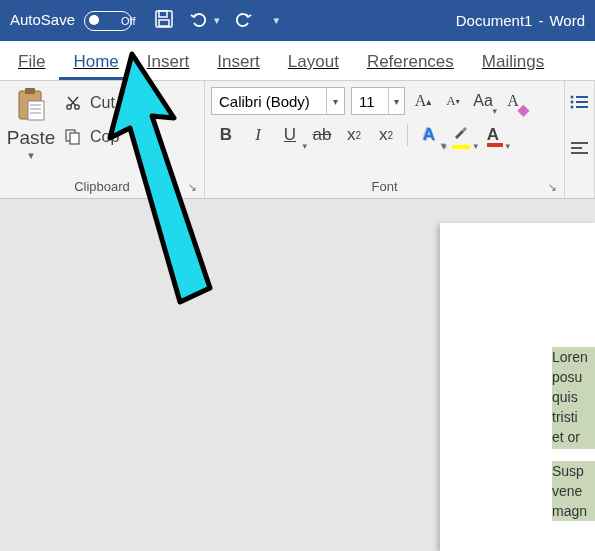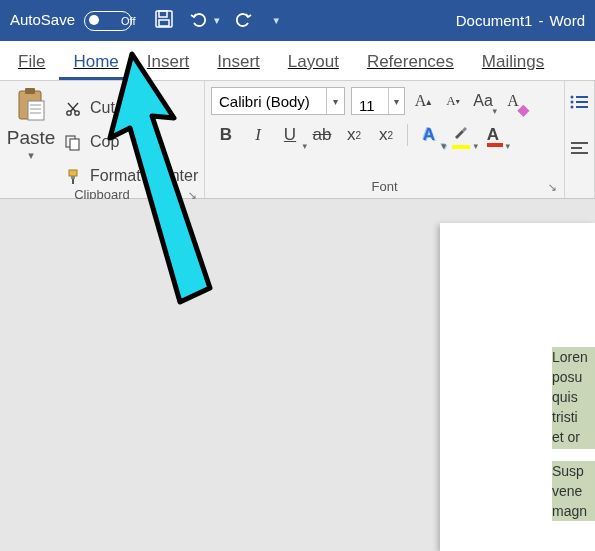--- a/index.html
+++ b/index.html
@@ -25,29 +25,29 @@
   .group-label { text-align: center; font-size: 13px; color: #555; padding: 2px 0 4px 0; position: relative; }
   .launcher { position: absolute; right: 7px; bottom: 4px; font-size: 11px; color: #777; cursor: pointer; }
 
   .clipboard { width: 205px; }
   .clipboard-body { display: flex; padding: 4px 4px 0 4px; }
   .paste { width: 54px; display: flex; flex-direction: column; align-items: center; text-align: center; cursor: pointer; padding-top: 2px; gap: 2px; }
   .paste-icon { width: 28px; height: 34px; }
   .paste-lbl { font-size: 19px; color: #444; margin-top: 4px; }
   .paste-arrow { font-size: 11px; color: #666; margin-top: -2px; }
   .clip-right { display: flex; flex-direction: column; gap: 6px; padding-top: 4px; padding-left: 6px; }
-  .clip-btn { display: flex; align-items: flex-end; gap: 8px; font-size: 16px; color: #444; cursor: pointer; height: 28px; }
+  .clip-btn { display: flex; align-items: center; gap: 8px; font-size: 16px; color: #444; cursor: pointer; height: 28px; }
   .clip-btn .icn { width: 18px; display: inline-flex; justify-content: center; }
 
   .font { width: 360px; }
   .font-body { flex-direction: column; padding: 6px 6px 0 6px; gap: 6px; display: flex; }
   .font-row1 { display: flex; align-items: center; gap: 6px; }
   .font-name { width: 134px; height: 28px; border: 1px solid #b8b8b8; background: #fff; display: flex; align-items: center; padding-left: 7px; font-size: 15px; position: relative; }
   .font-name .dd-btn { position: absolute; right: 0; top: 0; bottom: 0; width: 18px; border-left: 1px solid #c8c8c8; display: flex; align-items: center; justify-content: center; font-size: 10px; color: #555; cursor: pointer; }
-  .font-size { width: 54px; height: 28px; border: 1px solid #b8b8b8; background: #fff; display: flex; align-items: flex-end; padding-left: 7px; font-size: 15px; position: relative; }
+  .font-size { width: 54px; height: 28px; border: 1px solid #b8b8b8; background: #fff; display: flex; align-items: center; padding-left: 7px; font-size: 15px; position: relative; }
   .font-size .dd-btn { position: absolute; right: 0; top: 0; bottom: 0; width: 16px; border-left: 1px solid #c8c8c8; display: flex; align-items: center; justify-content: center; font-size: 10px; color: #555; cursor: pointer; }
   .fbtn { width: 24px; height: 26px; display: flex; align-items: center; justify-content: center; font-size: 16px; color: #444; cursor: pointer; position: relative; }
   .fbtn .tiny-dd { font-size: 9px; position: absolute; right: -2px; bottom: -2px; color: #666; }
   .font-row2 { display: flex; align-items: center; gap: 2px; }
   .font-row2 .fbtn { width: 30px; height: 28px; font-size: 17px; }
   .sep { width: 1px; height: 22px; background: #ccc; margin: 0 4px; }
 
   .para { width: 30px; }
   .para-body { flex-direction: column; align-items: center; padding-top: 8px; gap: 20px; display: flex; }
 
@@ -142,31 +142,20 @@
           <span>Cut</span>
         </div>
         <div class="clip-btn">
           <span class="icn">
             <svg width="16" height="16" viewBox="0 0 16 16">
                 <rect x="1" y="1" width="9" height="11" fill="none" stroke="#555" stroke-width="1.2"></rect>
                 <rect x="5" y="4" width="9" height="11" fill="#fff" stroke="#555" stroke-width="1.2"></rect>
               </svg>
           </span>
           <span>Cop</span>
-        </div>
-        <div class="clip-btn">
-          <span class="icn">
-            <svg width="16" height="16" viewBox="0 0 16 16">
-                <rect x="4" y="1" width="8" height="6" fill="#e8b84a" stroke="#a97e20"></rect>
-                <rect x="6" y="7" width="4" height="3" fill="#888"></rect>
-                <path d="M7 10 L7 15 L9 15 L9 10" fill="#555"></path>
-              </svg>
-          </span>
-          <span>Format</span>
-          <span style="margin-left:22px;">nter</span>
         </div>
       </div>
     </div>
     <div class="group-label">
       <span>Clipboard</span>
       <span class="launcher">↘</span>
     </div>
   </div>
 
   <div class="group font">

